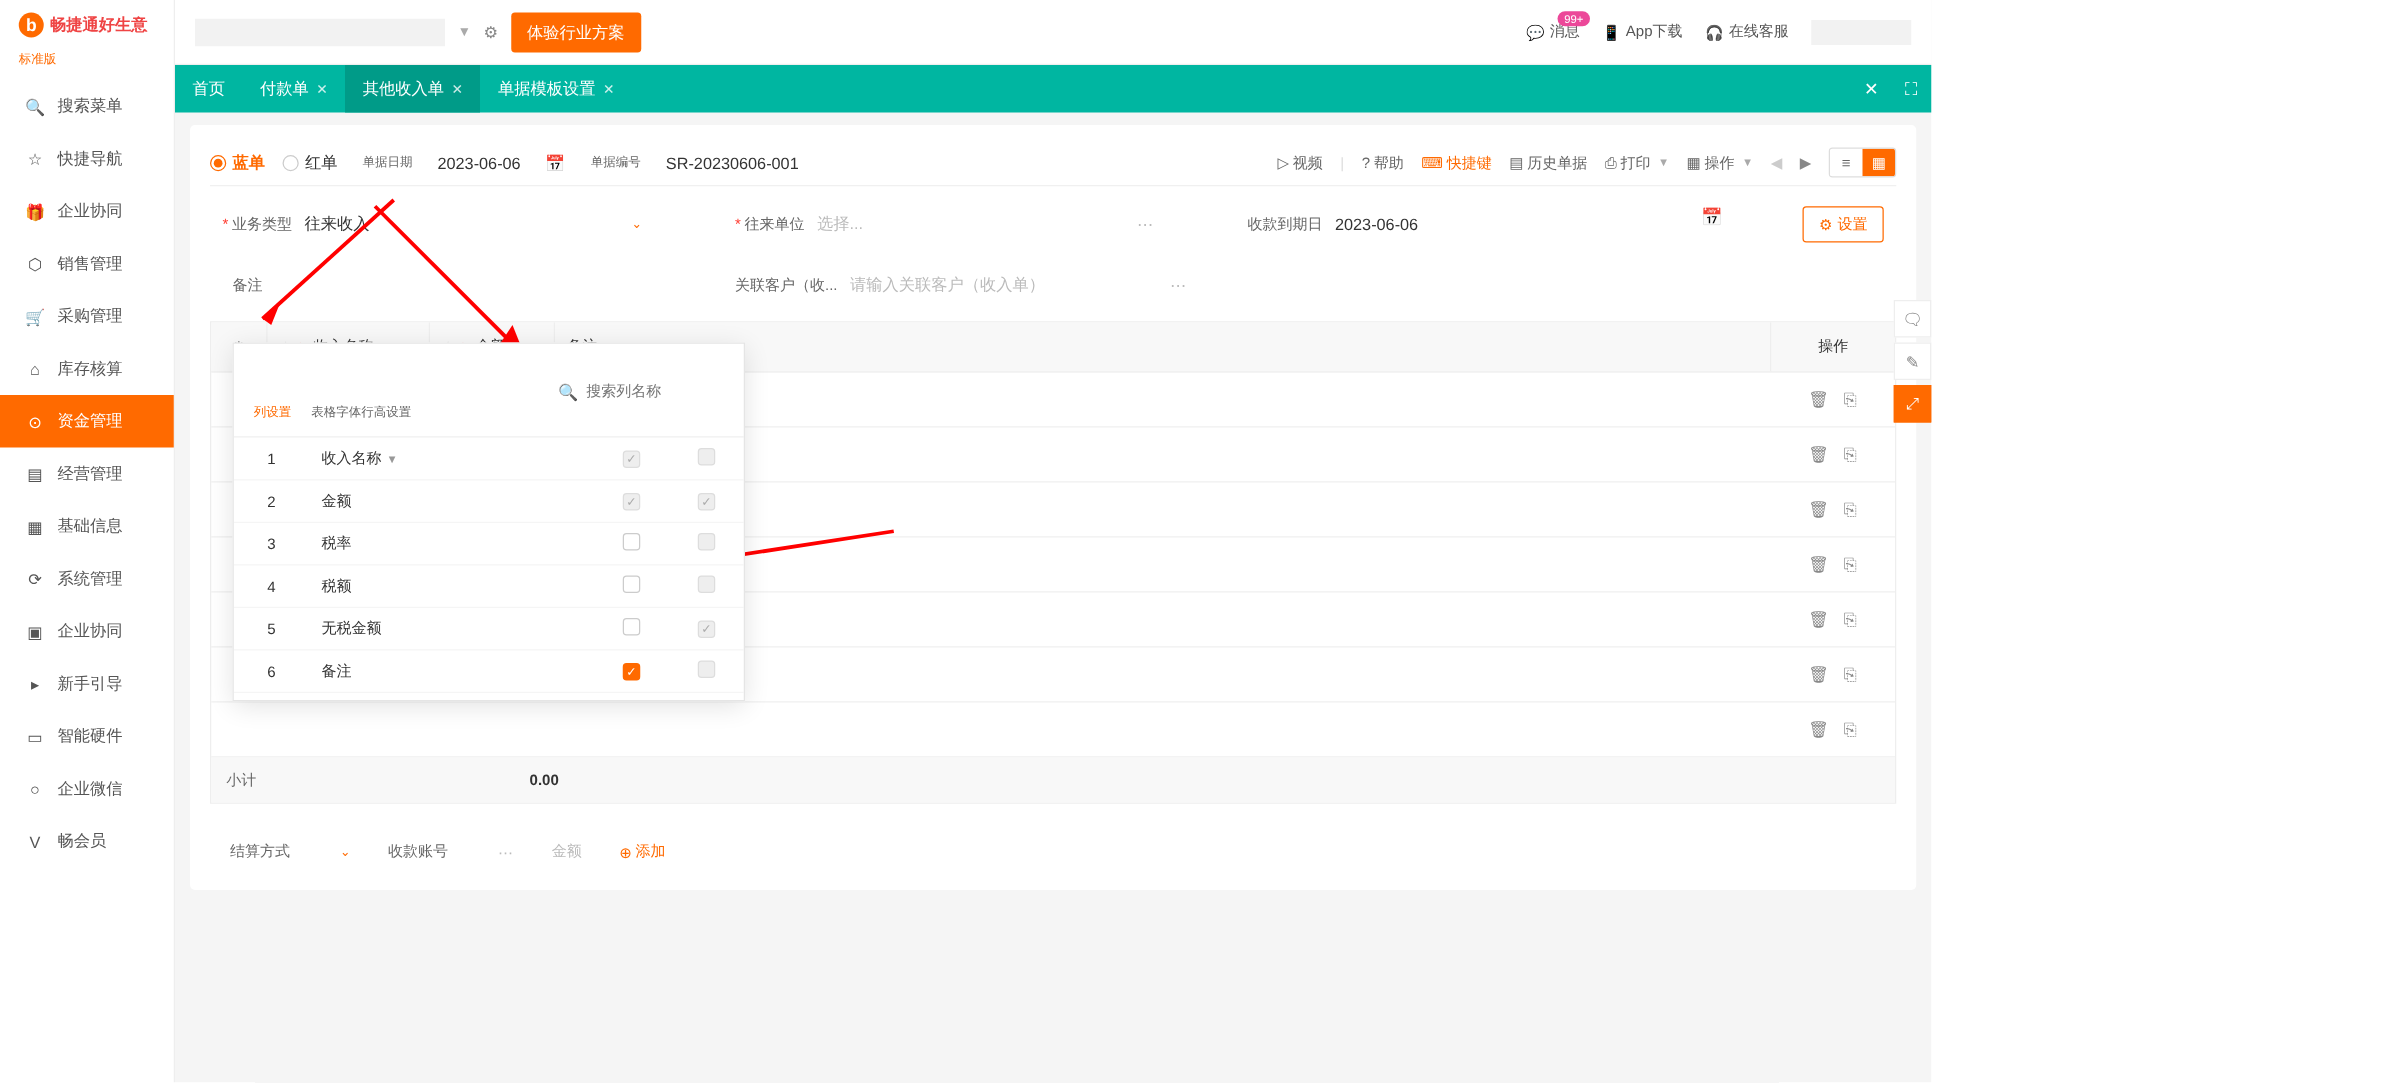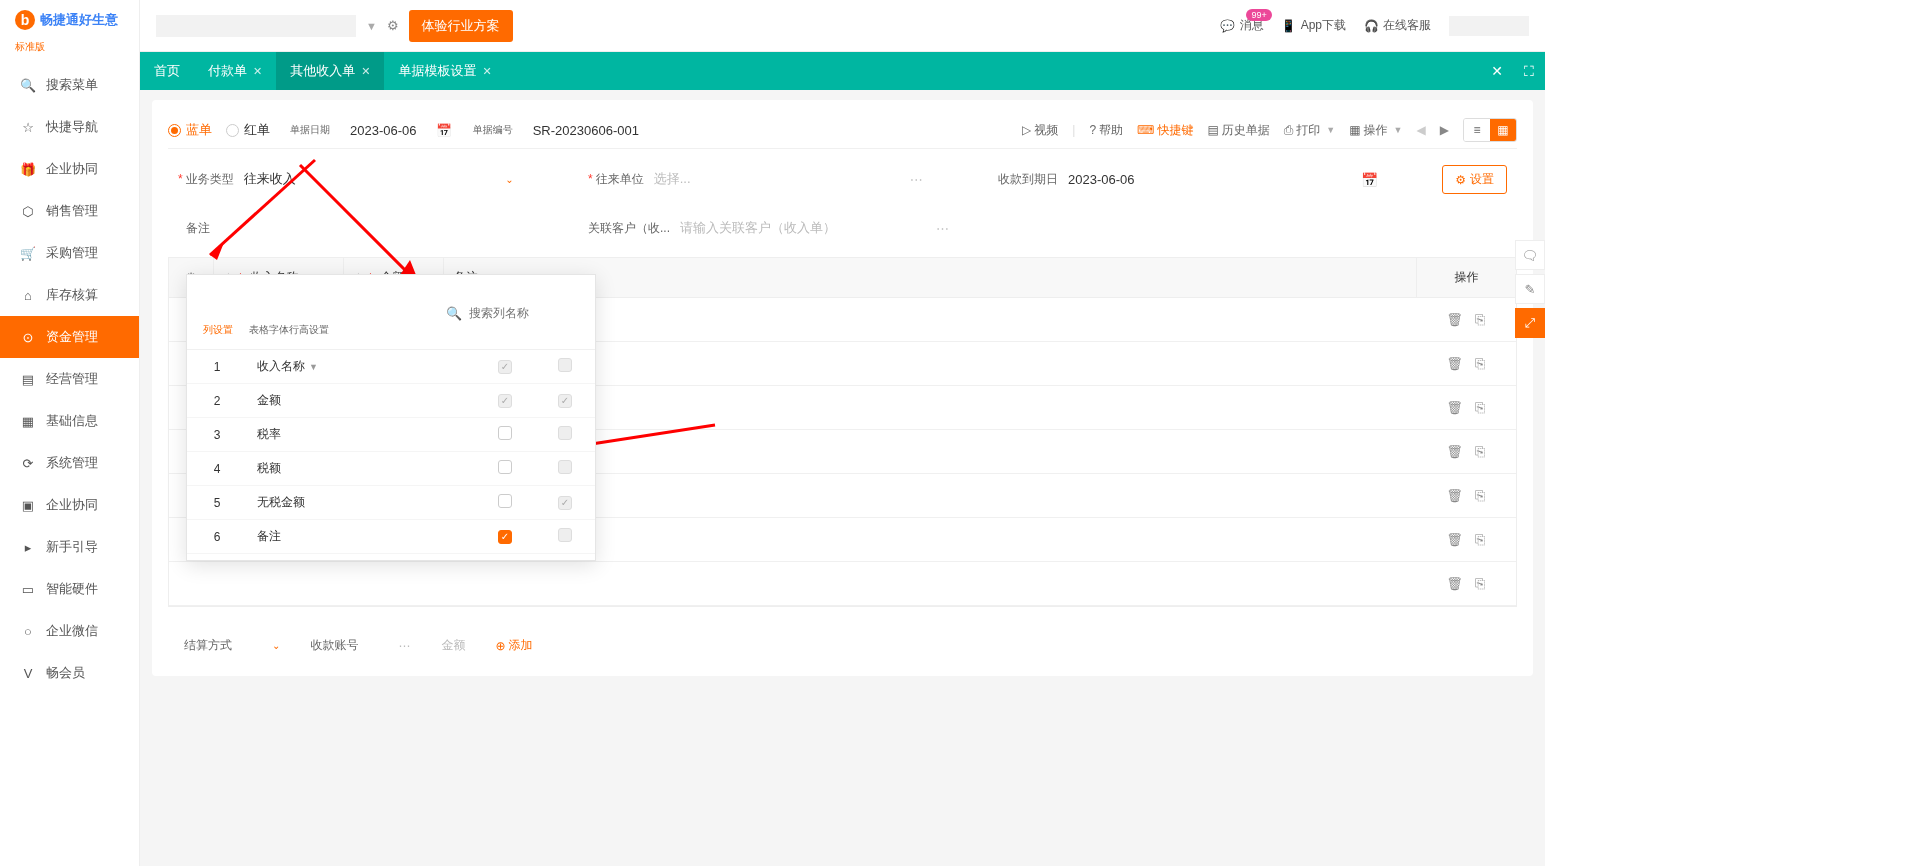--- a/index.html
+++ b/index.html
@@ -3,21 +3,21 @@
 <meta charset="utf-8">
 <style>
 * { margin: 0; padding: 0; box-sizing: border-box; }
 body { font-family: "Microsoft YaHei", sans-serif; font-size: 13px; color: #333; background: #fff; overflow: hidden; }
 .app { display: flex; height: 866px; width: 1545px; position: relative; }
 
 
 .sidebar { width: 140px; background: #fff; border-right: 1px solid #eee; display: flex; flex-direction: column; }
 .logo { padding: 10px 15px; display: flex; align-items: center; gap: 5px; }
 .logo-icon { width: 20px; height: 20px; background: #ff6a00; border-radius: 50%; display: inline-flex; align-items: center; justify-content: center; color: #fff; font-weight: bold; font-size: 14px; }
-.logo-text { color: #3b82f6; font-size: 13px; font-weight: bold; }
+.logo-text { color: #ef4444; font-size: 13px; font-weight: bold; }
 .logo-sub { color: #ff6a00; font-size: 10px; padding: 0 15px 10px; }
 .nav-list { flex: 1; }
 .nav-item { display: flex; align-items: center; gap: 10px; padding: 12px 20px; color: #555; cursor: pointer; font-size: 13px; }
 .nav-item.active { background: #ff6a00; color: #fff; }
 .nav-icon { width: 16px; height: 16px; display: inline-flex; align-items: center; justify-content: center; }
 
 
 .main { flex: 1; display: flex; flex-direction: column; background: #f5f5f5; }
 .topbar { height: 52px; background: #fff; display: flex; align-items: center; padding: 0 16px; gap: 12px; border-bottom: 1px solid #eee; }
 .topbar-left { display: flex; align-items: center; gap: 10px; flex: 1; }
@@ -37,30 +37,30 @@
 
 
 .content { flex: 1; padding: 10px 12px; overflow: auto; position: relative; }
 .card { background: #fff; border-radius: 4px; padding: 12px 16px; }
 .doc-header { display: flex; align-items: center; gap: 20px; padding: 6px 0; border-bottom: 1px solid #f0f0f0; }
 .radio-group { display: flex; gap: 14px; align-items: center; }
 .radio { display: flex; align-items: center; gap: 5px; cursor: pointer; }
 .radio-dot { width: 13px; height: 13px; border: 1px solid #ccc; border-radius: 50%; display: inline-flex; align-items: center; justify-content: center; }
 .radio.checked .radio-dot { border-color: #ff6a00; }
 .radio.checked .radio-dot::after { content: ""; width: 7px; height: 7px; background: #ff6a00; border-radius: 50%; }
-.radio.checked { color: #ff6a00; }
+.radio.checked { color: #ff6a00; font-weight: bold; }
 .hdr-label { color: #666; font-size: 10px; }
 .hdr-value { color: #333; font-size: 13px; }
 .hdr-actions { margin-left: auto; display: flex; align-items: center; gap: 14px; color: #666; font-size: 12px; }
 .hdr-act { display: flex; align-items: center; gap: 3px; cursor: pointer; }
 .view-toggle { display: flex; border: 1px solid #ddd; border-radius: 3px; overflow: hidden; }
 .vt { width: 26px; height: 22px; display: flex; align-items: center; justify-content: center; font-size: 12px; background: #fff; cursor: pointer; }
 .vt.active { background: #ff6a00; color: #fff; }
 
-.form-row { display: flex; gap: 30px; padding: 16px 10px 6px; align-items: center; }
+.form-row { display: flex; gap: 30px; padding: 16px 10px 6px; }
 .form-field { display: flex; align-items: center; gap: 10px; min-width: 380px; }
 .req { color: #ff3b30; margin-right: 3px; }
 .f-label { color: #666; font-size: 12px; white-space: nowrap; }
 .f-input { border: none; border-bottom: 1px solid transparent; padding: 4px 0; font-size: 13px; width: 270px; color: #333; outline: none; }
 .f-input::placeholder { color: #bbb; }
 .f-value { font-size: 13px; color: #333; width: 270px; display: flex; justify-content: space-between; align-items: center; border-bottom: 1px solid transparent; }
 .f-ellipsis { color: #bbb; letter-spacing: 1px; }
 .f-caret { color: #ff6a00; font-size: 10px; }
 .settings-btn { margin-left: auto; border: 1px solid #ff6a00; color: #ff6a00; background: #fff; padding: 5px 12px; border-radius: 3px; font-size: 12px; cursor: pointer; display: flex; align-items: center; gap: 4px; }
 .cal-icon { color: #ff6a00; font-size: 14px; }
@@ -403,20 +403,25 @@
                 </div>
               </div>
               <div class="grid-row">
                 <div style="flex:1;"></div>
                 <div class="gr-ops">
                   <span>🗑</span>
                   <span>⎘</span>
                 </div>
               </div>
             </div>
+          <div class="grid-foot">
+            <span class="gf-sub">小计</span>
+            <span style="width:130px;"></span>
+            <span class="gf-amt">0.00</span>
+          </div>
         </div>
 
         <div class="bottom-bar">
           <div class="bb-field">
             <span>结算方式</span>
               <span class="bb-caret">⌄</span>
           </div>
           <div class="bb-field">
             <span>收款账号</span>
               <span class="f-ellipsis">⋯</span>

